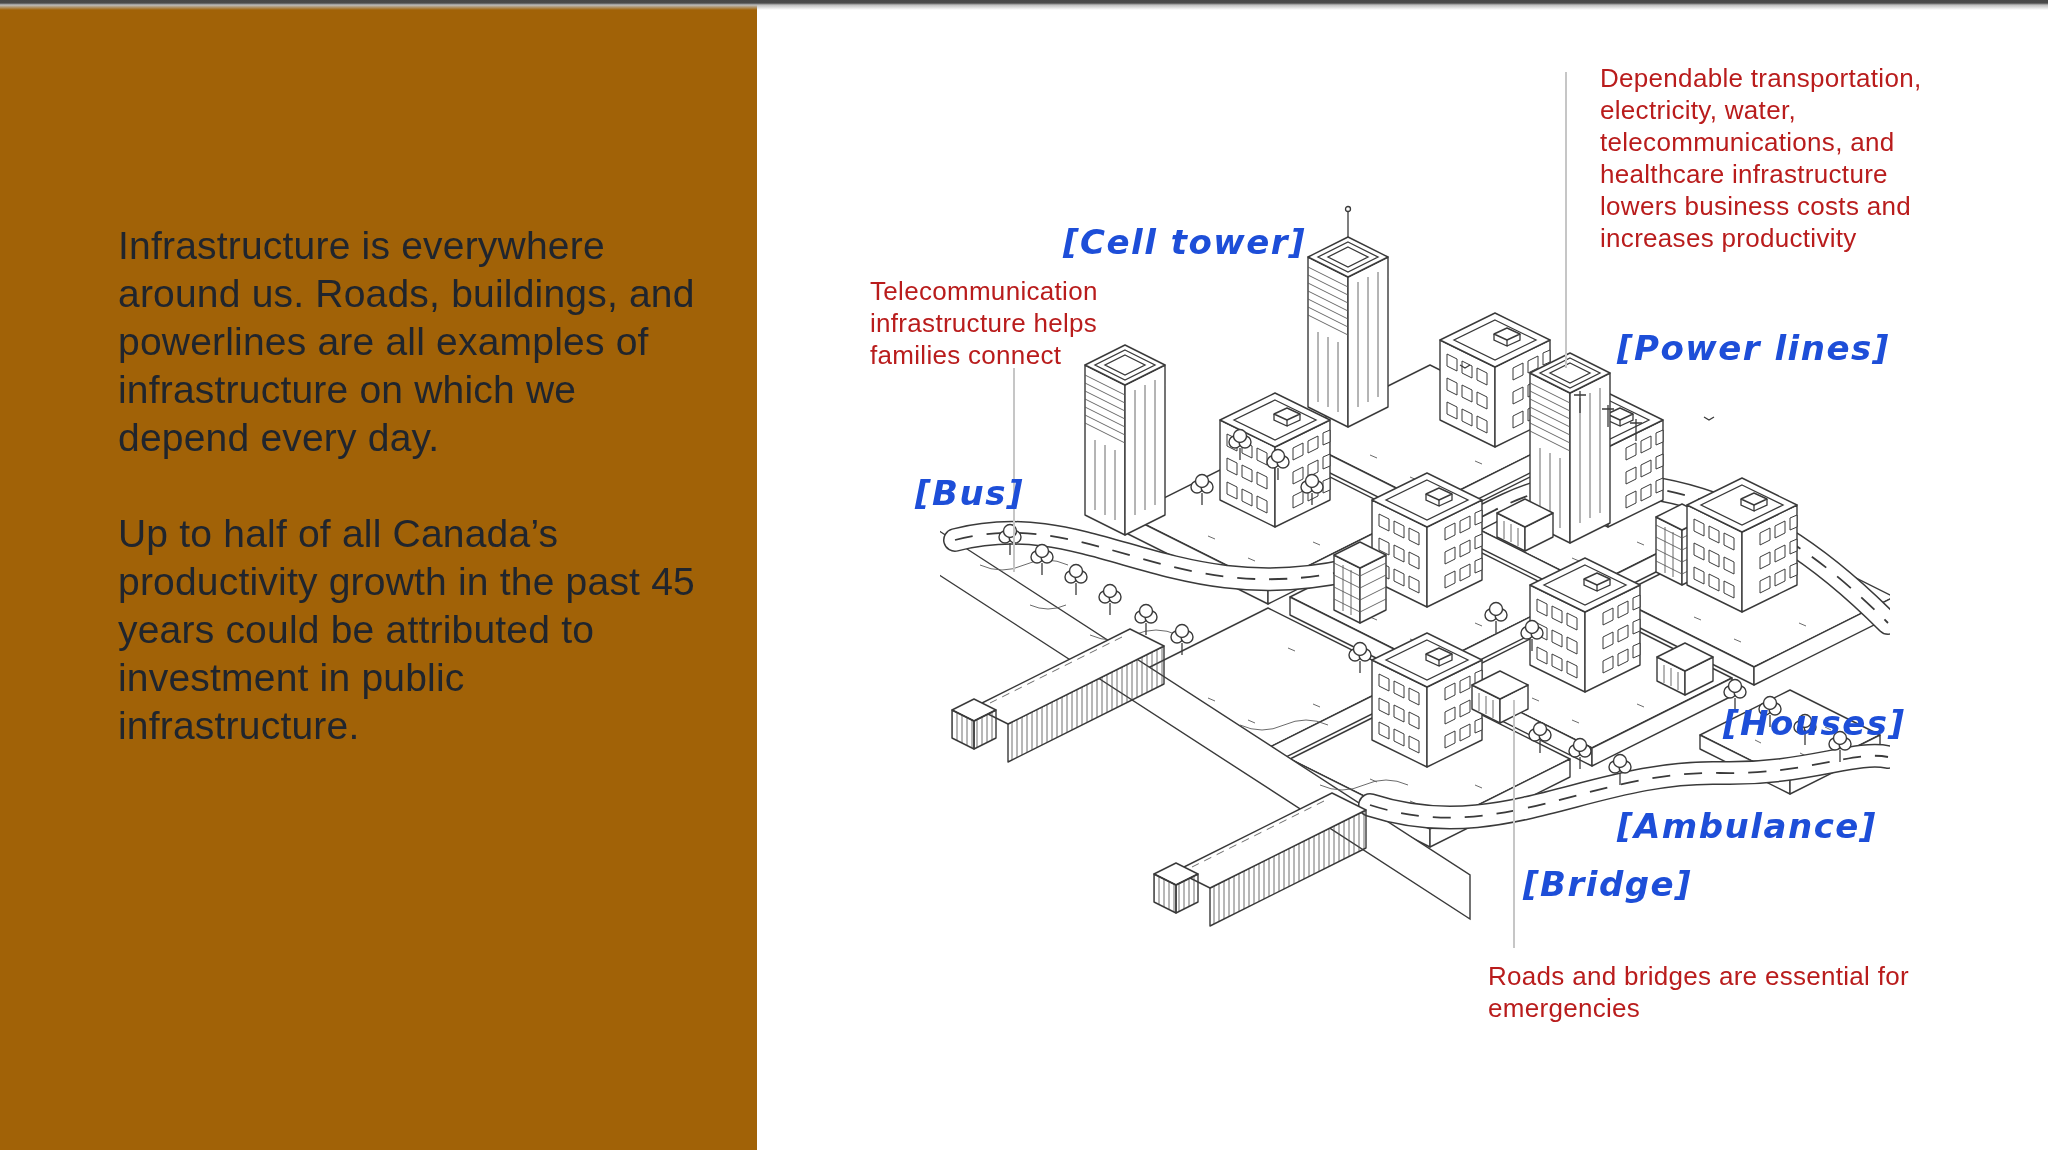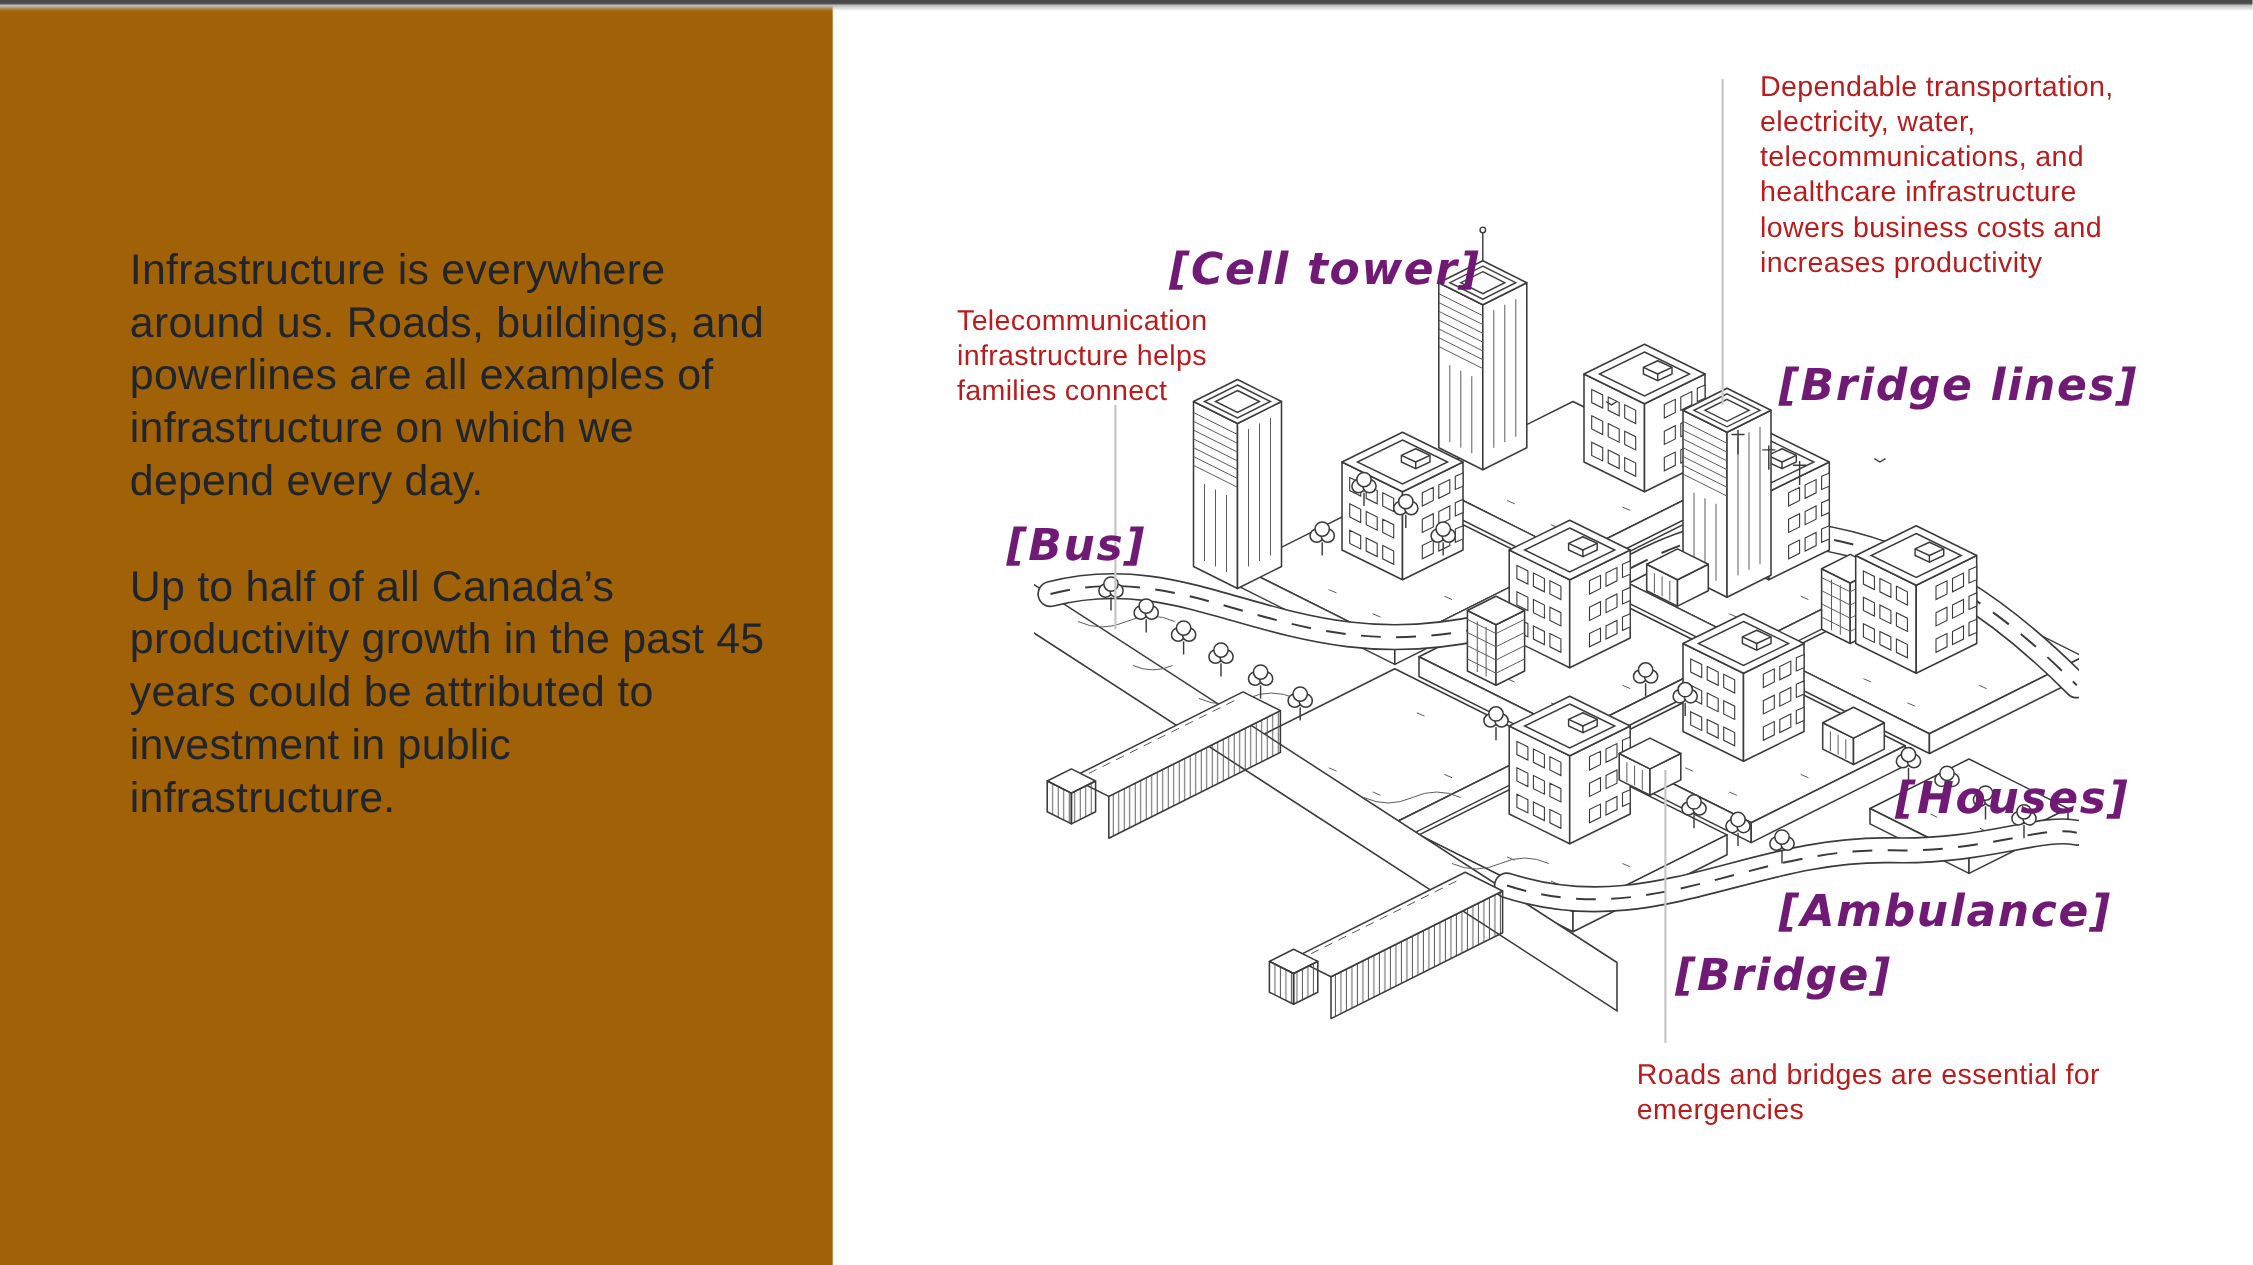--- a/index.html
+++ b/index.html
@@ -31,23 +31,23 @@
   .thin { fill:none; stroke:#5a5a5a; stroke-width:0.9; }
   .thin2{ fill:none; stroke:#3a3a3a; stroke-width:1.3; }
   .win  { fill:#ffffff; stroke:#3a3a3a; stroke-width:1; }
   .water{ fill:#ffffff; stroke:#3a3a3a; stroke-width:1.4; }
   .roadEdge { fill:none; stroke:#3a3a3a; stroke-width:24; stroke-linecap:round; }
   .roadFill { fill:none; stroke:#ffffff; stroke-width:21; stroke-linecap:round; }
   .roadDash { fill:none; stroke:#3a3a3a; stroke-width:1.8; stroke-dasharray:18 14; }
   
   .leader { position:absolute; width:2px; background:#c6c6c6; z-index:3; }
   .blue-label {
-    position:absolute; z-index:4; color:#701a75;
+    position:absolute; z-index:4; color:#1d4ed8;
     font-family:"DejaVu Sans", sans-serif; font-style:italic; font-weight:600;
-    font-size:40px; letter-spacing:1.5px; white-space:nowrap;
+    font-size:34px; letter-spacing:1.5px; white-space:nowrap;
   }
   .gray-note {
     position:absolute; z-index:4; color:#b91c1c;
     font-size:26px; line-height:32px; letter-spacing:0.3px;
   }
   #note-business { left:1600px; top:62px;  width:368px; }
   #note-telecom  { left:870px;  top:275px; width:300px; }
   #note-emerg    { left:1488px; top:960px; width:430px; }
   #label-cell-tower { left:1063px; top:222px; }
   #label-power-lines{ left:1617px; top:328px; }
@@ -218,21 +218,21 @@
         <use href="#tree" x="640" y="564"></use>
           <use href="#tree" x="680" y="580"></use>
       </g>
     </svg>
 
     <div class="leader" id="leader-telecom" style="left:256px;"></div>
     <div class="leader" id="leader-business" style="left:808px;"></div>
     <div class="leader" id="leader-emerg" style="left:756px;"></div>
 
     <div class="blue-label" id="label-cell-tower" style="left:306px;">[Cell tower]</div>
-    <div class="blue-label" id="label-power-lines" style="left:860px;">[Bridge lines]</div>
+    <div class="blue-label" id="label-power-lines" style="left:860px;">[Power lines]</div>
     <div class="blue-label" id="label-bus" style="left:158px;margin-top:43px;">[Bus]</div>
     <div class="blue-label" id="label-houses" style="left:966px;">[Houses]</div>
     <div class="blue-label" id="label-ambulance" style="left:820px;">[Ambulance]</div>
     <div class="blue-label" id="label-bridge" style="left:766px;">[Bridge]</div>
 
     <div class="gray-note" id="note-business" style="left:843px;">Dependable transportation, electricity, water, telecommunications, and healthcare infrastructure lowers business costs and increases productivity</div>
     <div class="gray-note" id="note-telecom" style="left:113px;">Telecommunication infrastructure helps families connect</div>
     <div class="gray-note" id="note-emerg" style="left:731px;">Roads and bridges are essential for emergencies</div>
   </main>
 </div>

